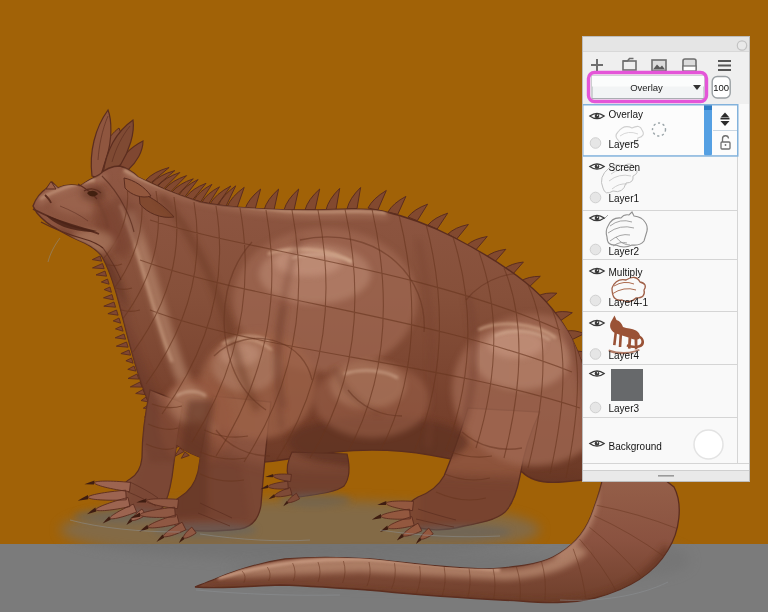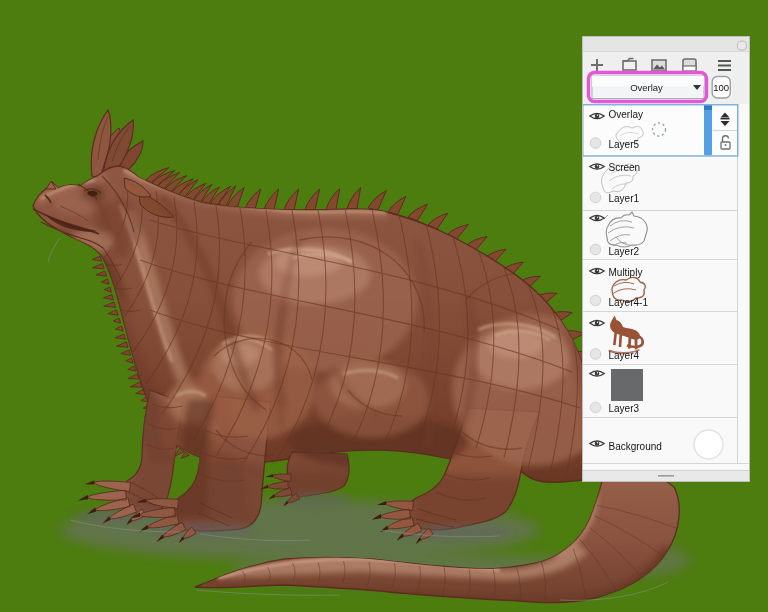--- a/index.html
+++ b/index.html
@@ -1,17 +1,17 @@
 <!DOCTYPE html>
 <html><head>
 <meta charset="utf-8">
 <style>
   html,body{margin:0;padding:0;}
   body{width:768px;height:612px;overflow:hidden;background:#7b7b7b;font-family:"Liberation Sans",sans-serif;}
-  #stage{position:relative;width:768px;height:612px;background:#4d7c0f;}
+  #stage{position:relative;width:768px;height:544px;background:#a16207;}
   #art{position:absolute;left:0;top:0;}
   #panelsvg{position:absolute;left:582px;top:36px;}
   text{font-family:"Liberation Sans",sans-serif;}
 </style>
 </head>
 <body>
 <div id="stage">
   <svg id="art" width="768" height="612" viewBox="0 0 768 612">
 <defs>
 <filter id="b1" x="-40%" y="-40%" width="180%" height="180%">

